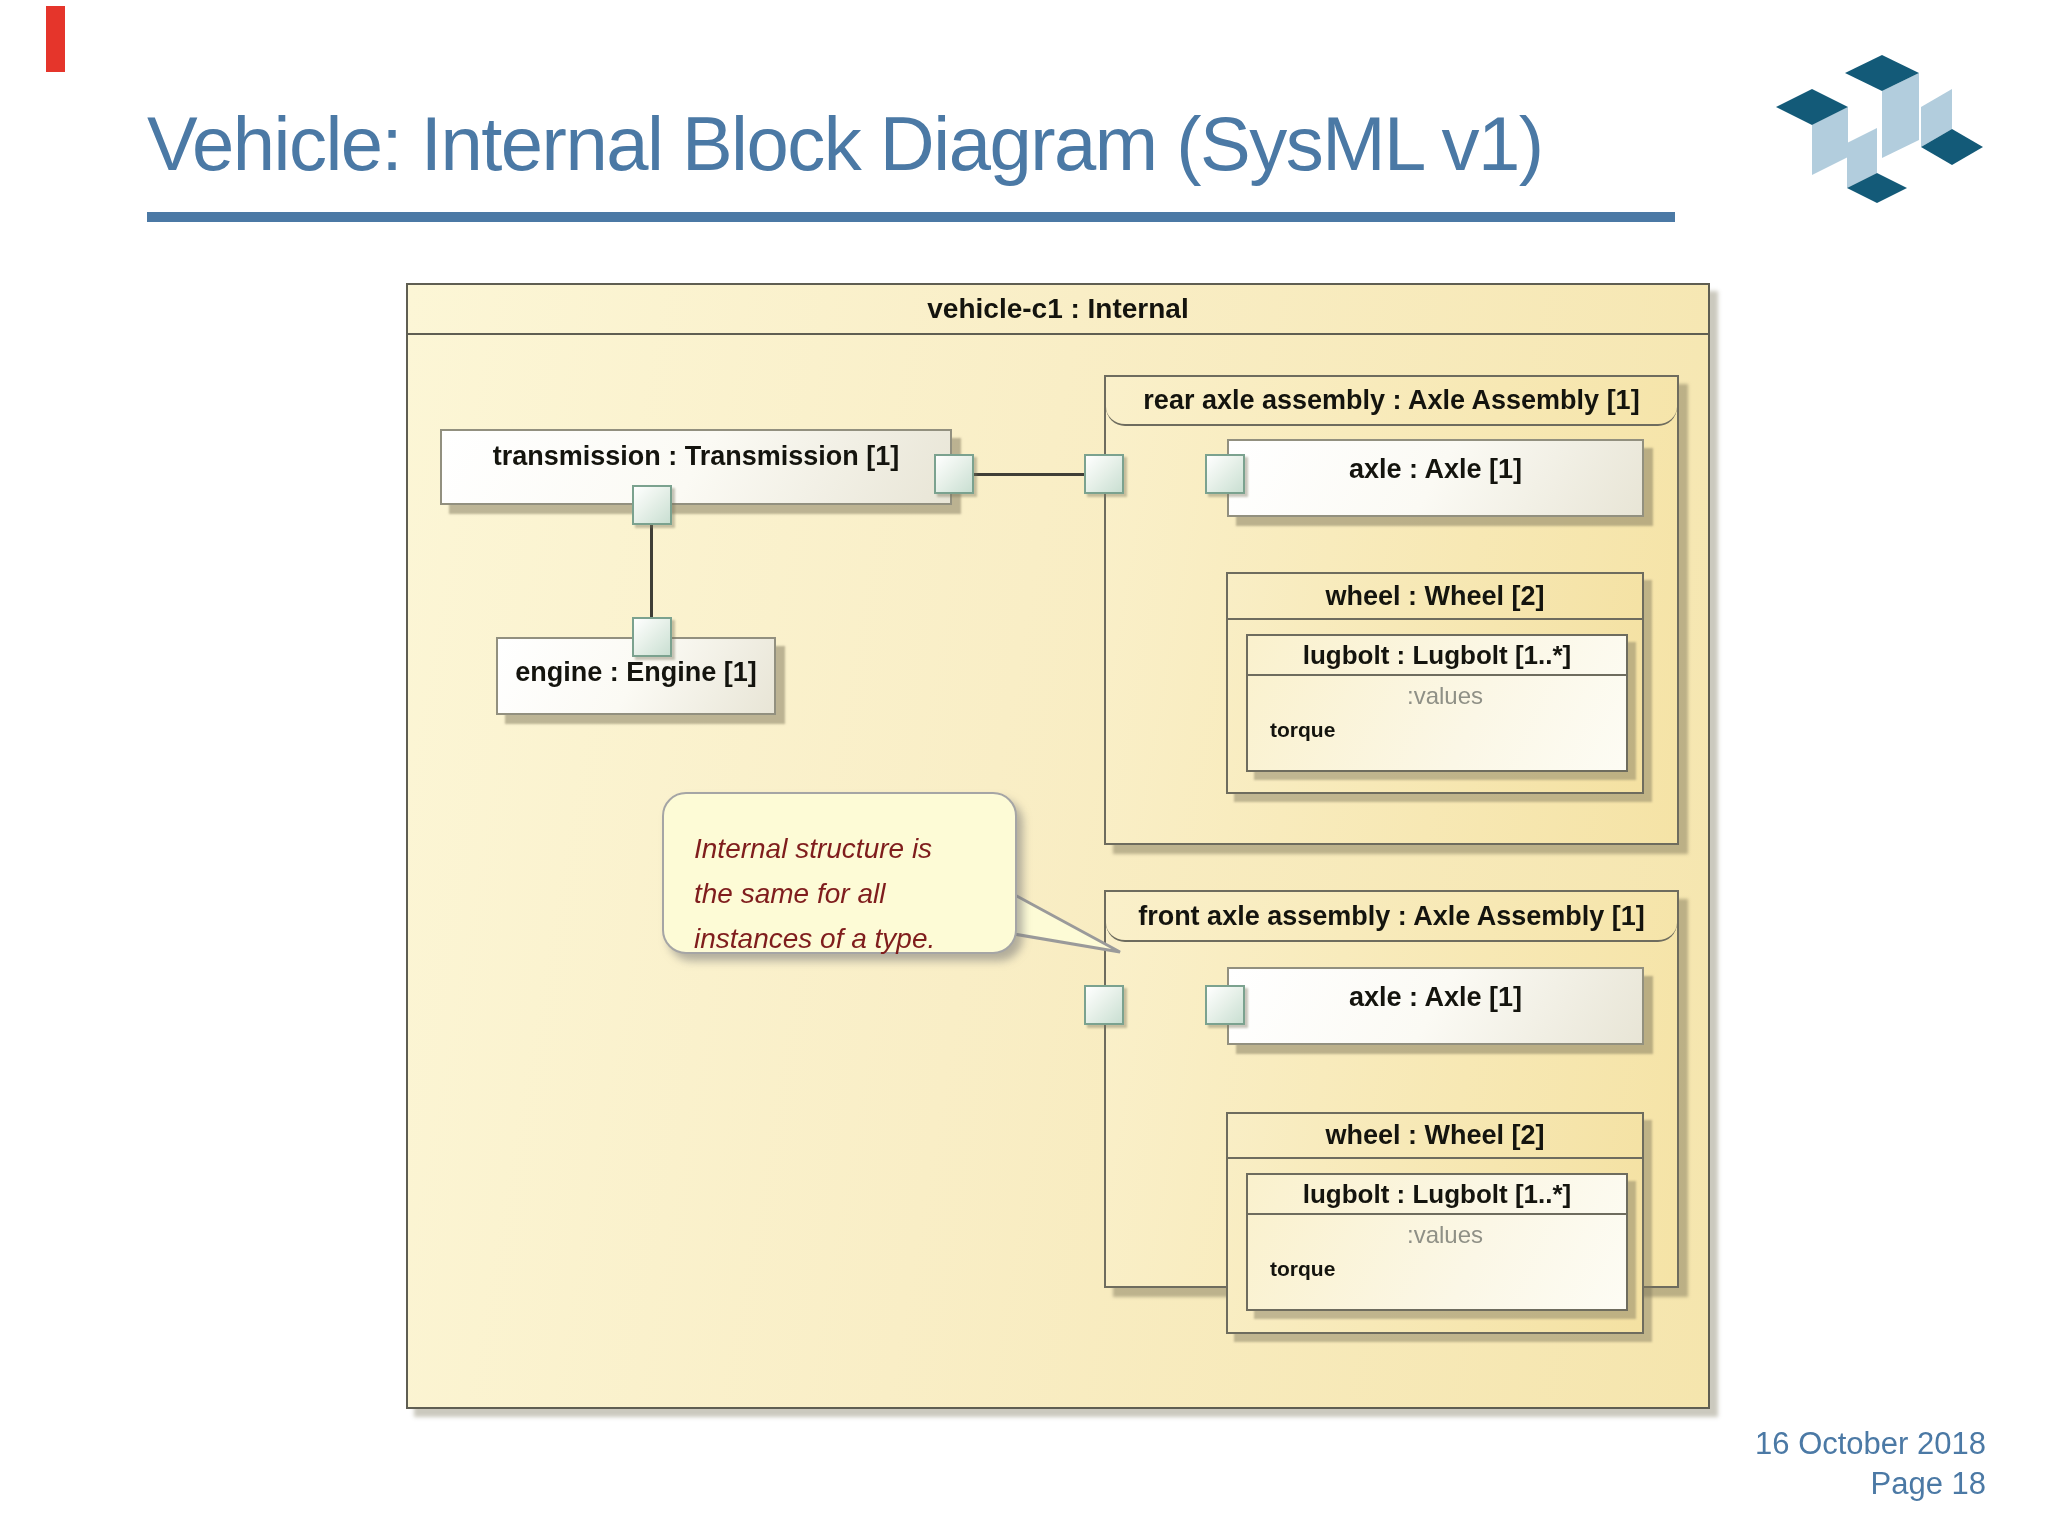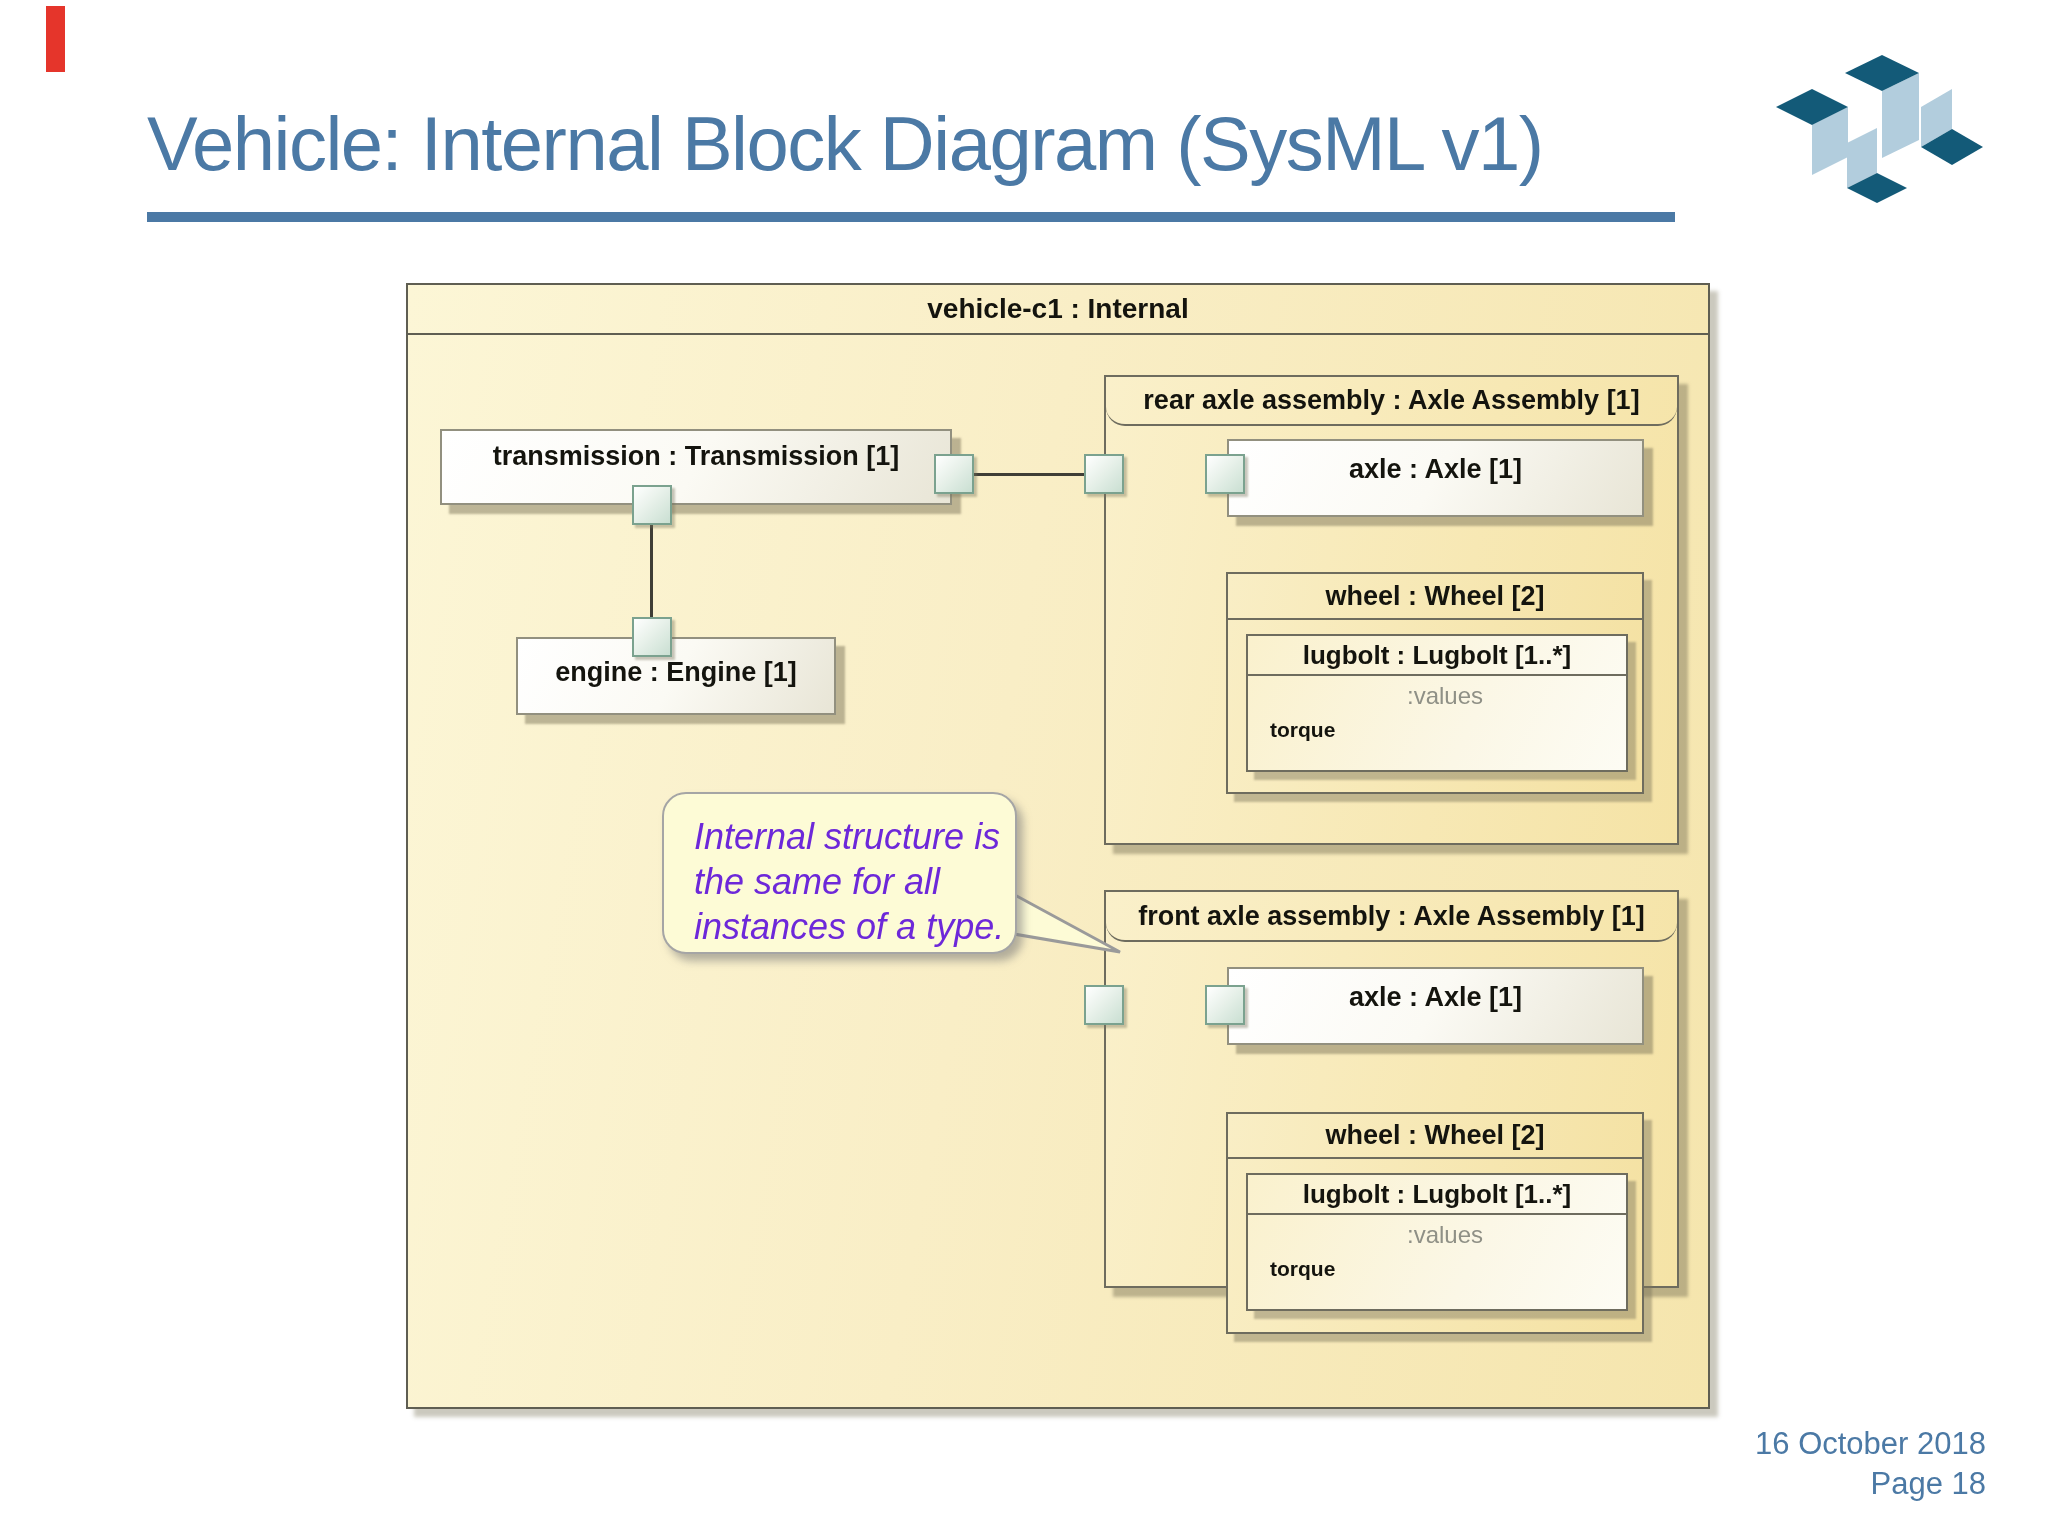--- a/index.html
+++ b/index.html
@@ -52,21 +52,21 @@
   
   .conn{position:absolute;background:#3f3e36;}
   .port{position:absolute;width:40px;height:40px;box-sizing:border-box;
         background:linear-gradient(135deg,#ffffff 0%,#e8f1ea 45%,#c9dfd2 100%);
         border:2px solid #7ba28f;box-shadow:3px 3px 2px rgba(120,115,90,.4);}
 
   
   .callout{position:absolute;left:254px;top:507px;width:355px;height:162px;box-sizing:border-box;
            background:#fdfbd6;border:2px solid #a5a5a5;border-radius:24px;
            box-shadow:6px 7px 8px rgba(120,120,120,.55);
-           padding:20px 10px 0 30px;font-style:italic;font-size:36px;line-height:45px;color:#6d28d9;}
+           padding:32px 10px 0 30px;font-style:italic;font-size:28px;line-height:45px;color:#7f1d1d;}
   .callout-tail{position:absolute;left:590px;top:595px;width:130px;height:80px;}
   .label-pad-top{padding-top:10px;display:block;}
 </style>
 </head>
 <body>
 
 <div class="slide">
 
   <div class="red-bar"></div>
 
@@ -88,21 +88,21 @@
     <div class="frame-header">vehicle-c1 : Internal</div>
 
     <div class="conn" style="left:242px;top:220px;width:3px;height:132px;"></div>
     <div class="conn" style="left:546px;top:188px;width:271px;height:3px;"></div>
     <div class="conn" style="left:696px;top:719px;width:121px;height:3px;"></div>
 
     <div class="abs block-white" style="left:32px;top:144px;width:512px;height:76px;">
       <span class="label-pad-top">transmission : Transmission [1]</span>
     </div>
 
-    <div class="abs block-white" style="left:108px;top:352px;width:320px;height:78px;">
+    <div class="abs block-white" style="left:88px;top:352px;width:280px;height:78px;">
       <span class="label-pad-top" style="padding-top:18px;">engine : Engine [1]</span>
     </div>
 
     <div class="abs assembly" style="left:696px;top:90px;width:575px;height:470px;">
       <div class="assembly-header" style="height:49px;">rear axle assembly : Axle Assembly [1]</div>
       <div class="abs block-white" style="left:121px;top:62px;width:417px;height:78px;">
         <span class="label-pad-top" style="padding-top:13px;">axle : Axle [1]</span>
       </div>
       <div class="abs wheel" style="left:120px;top:195px;width:418px;height:222px;">
         <div class="wheel-header" style="height:46px;">wheel : Wheel [2]</div>

